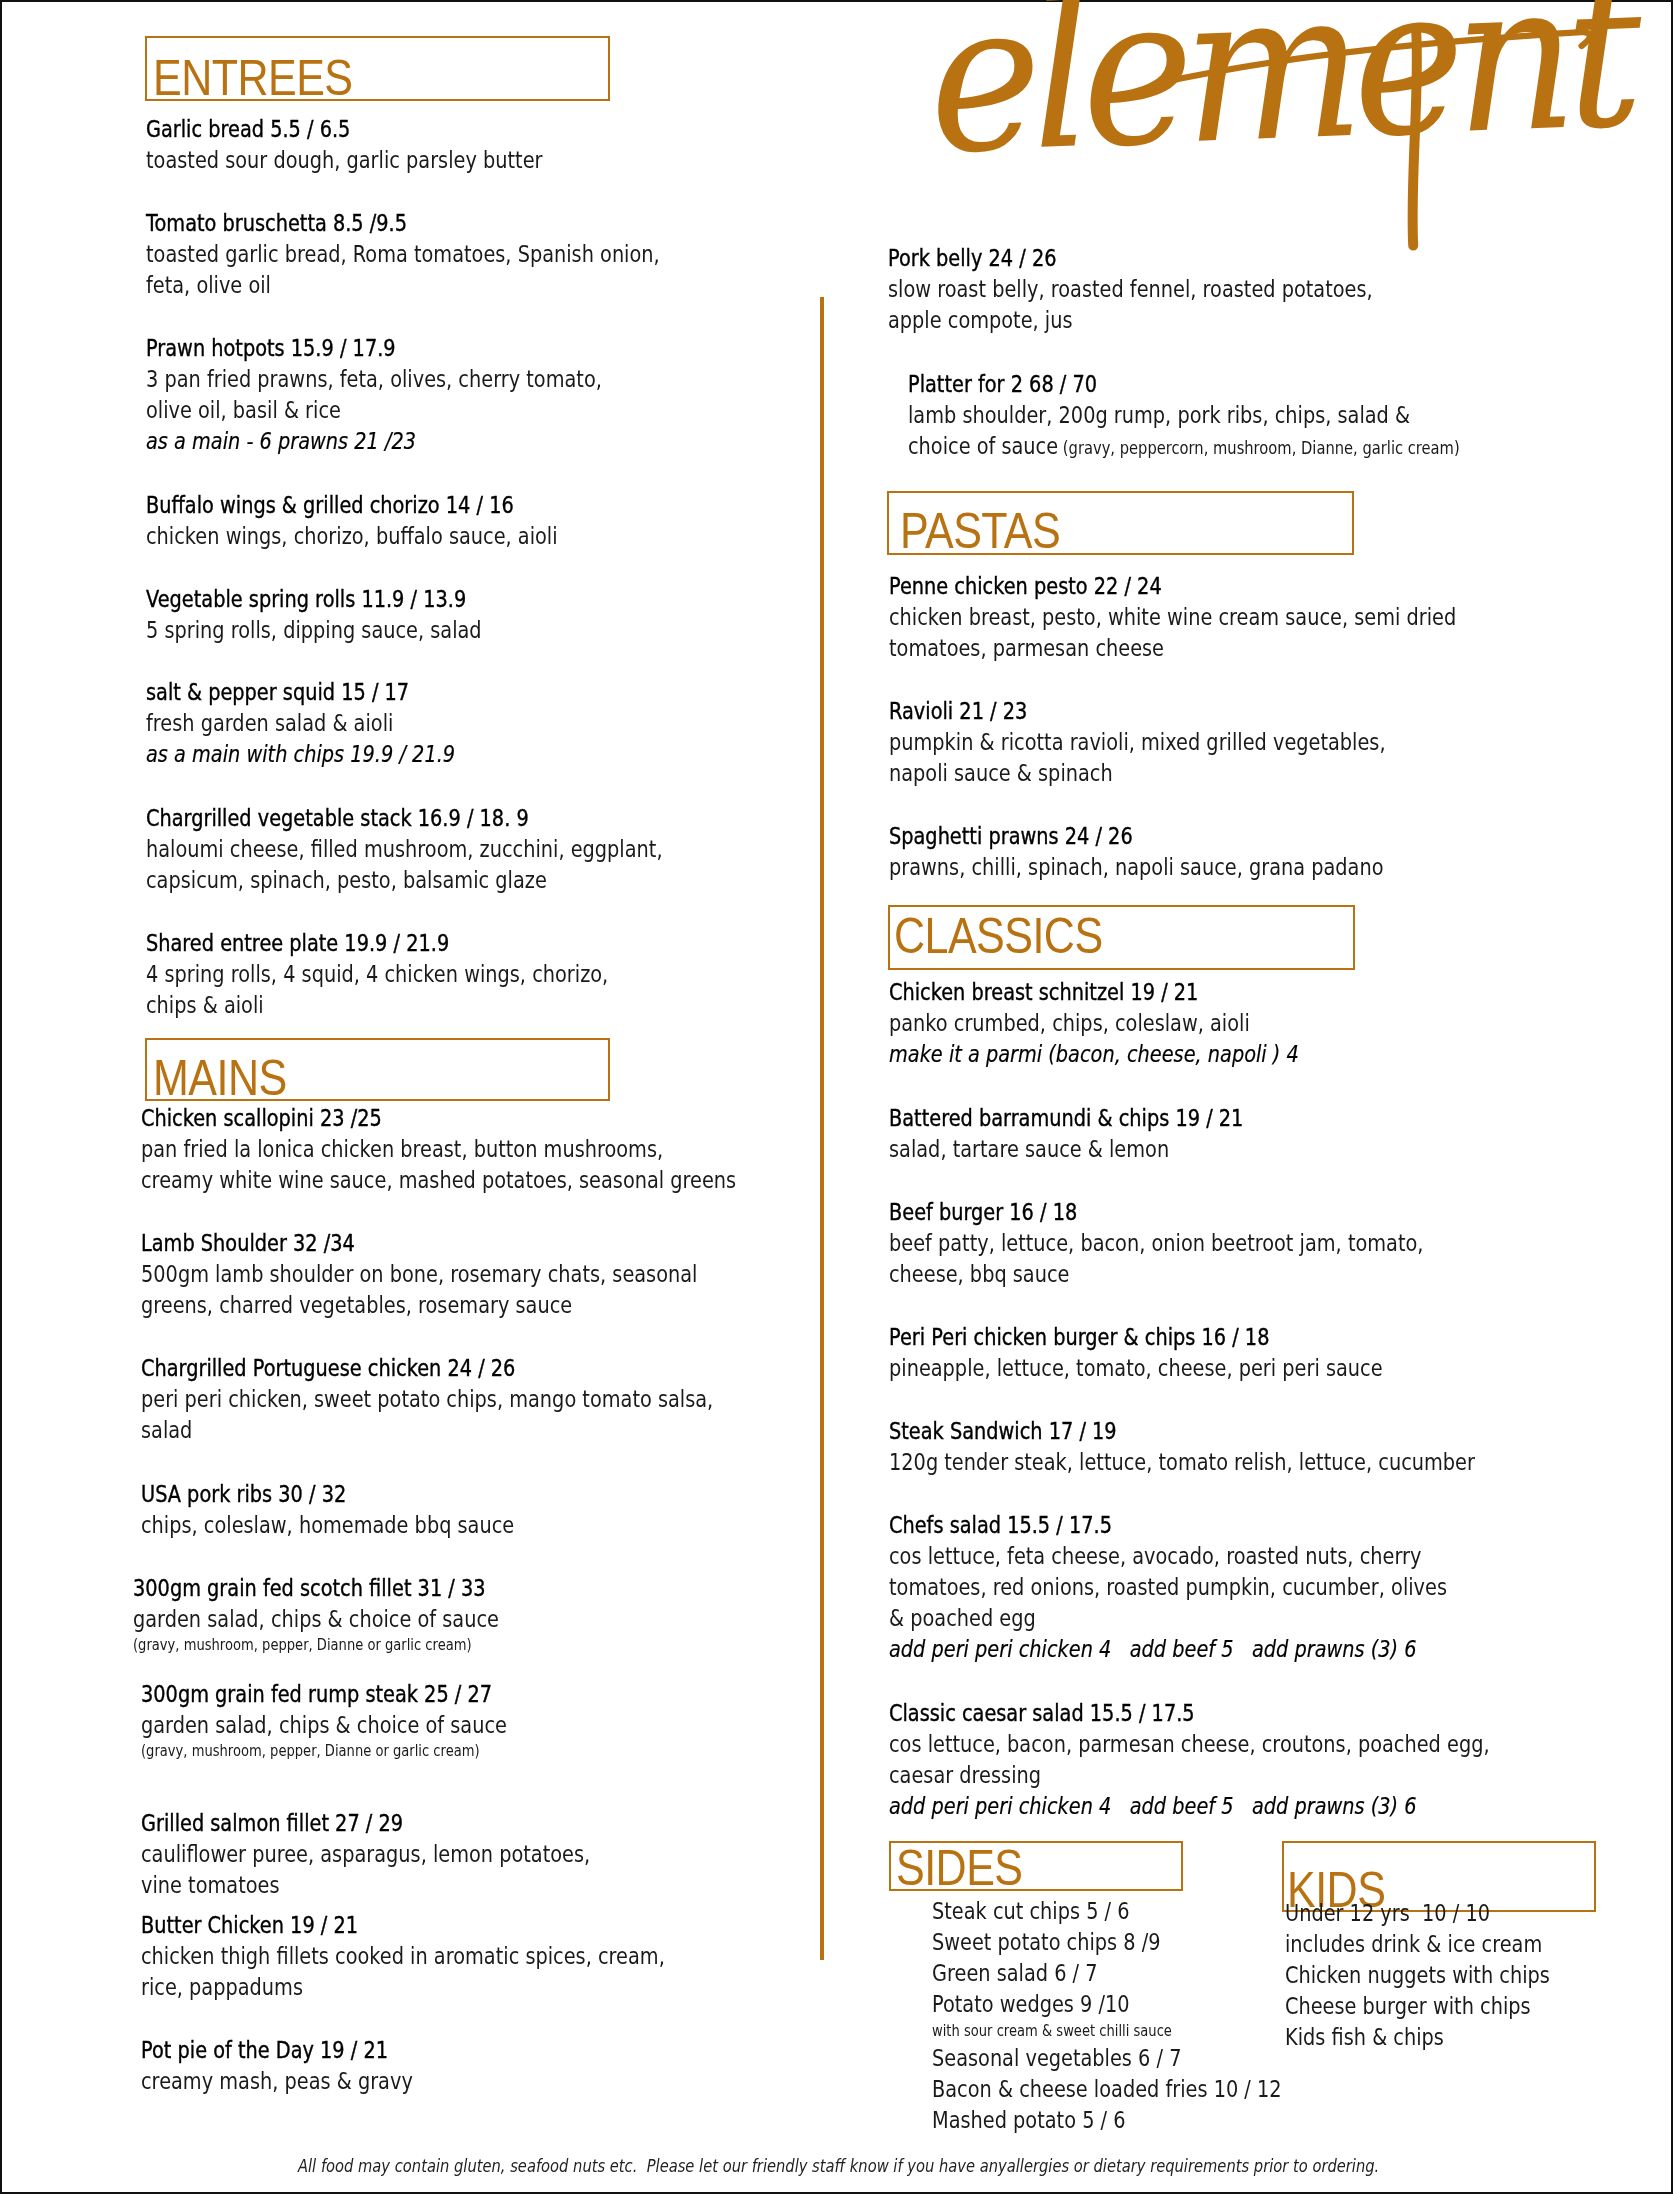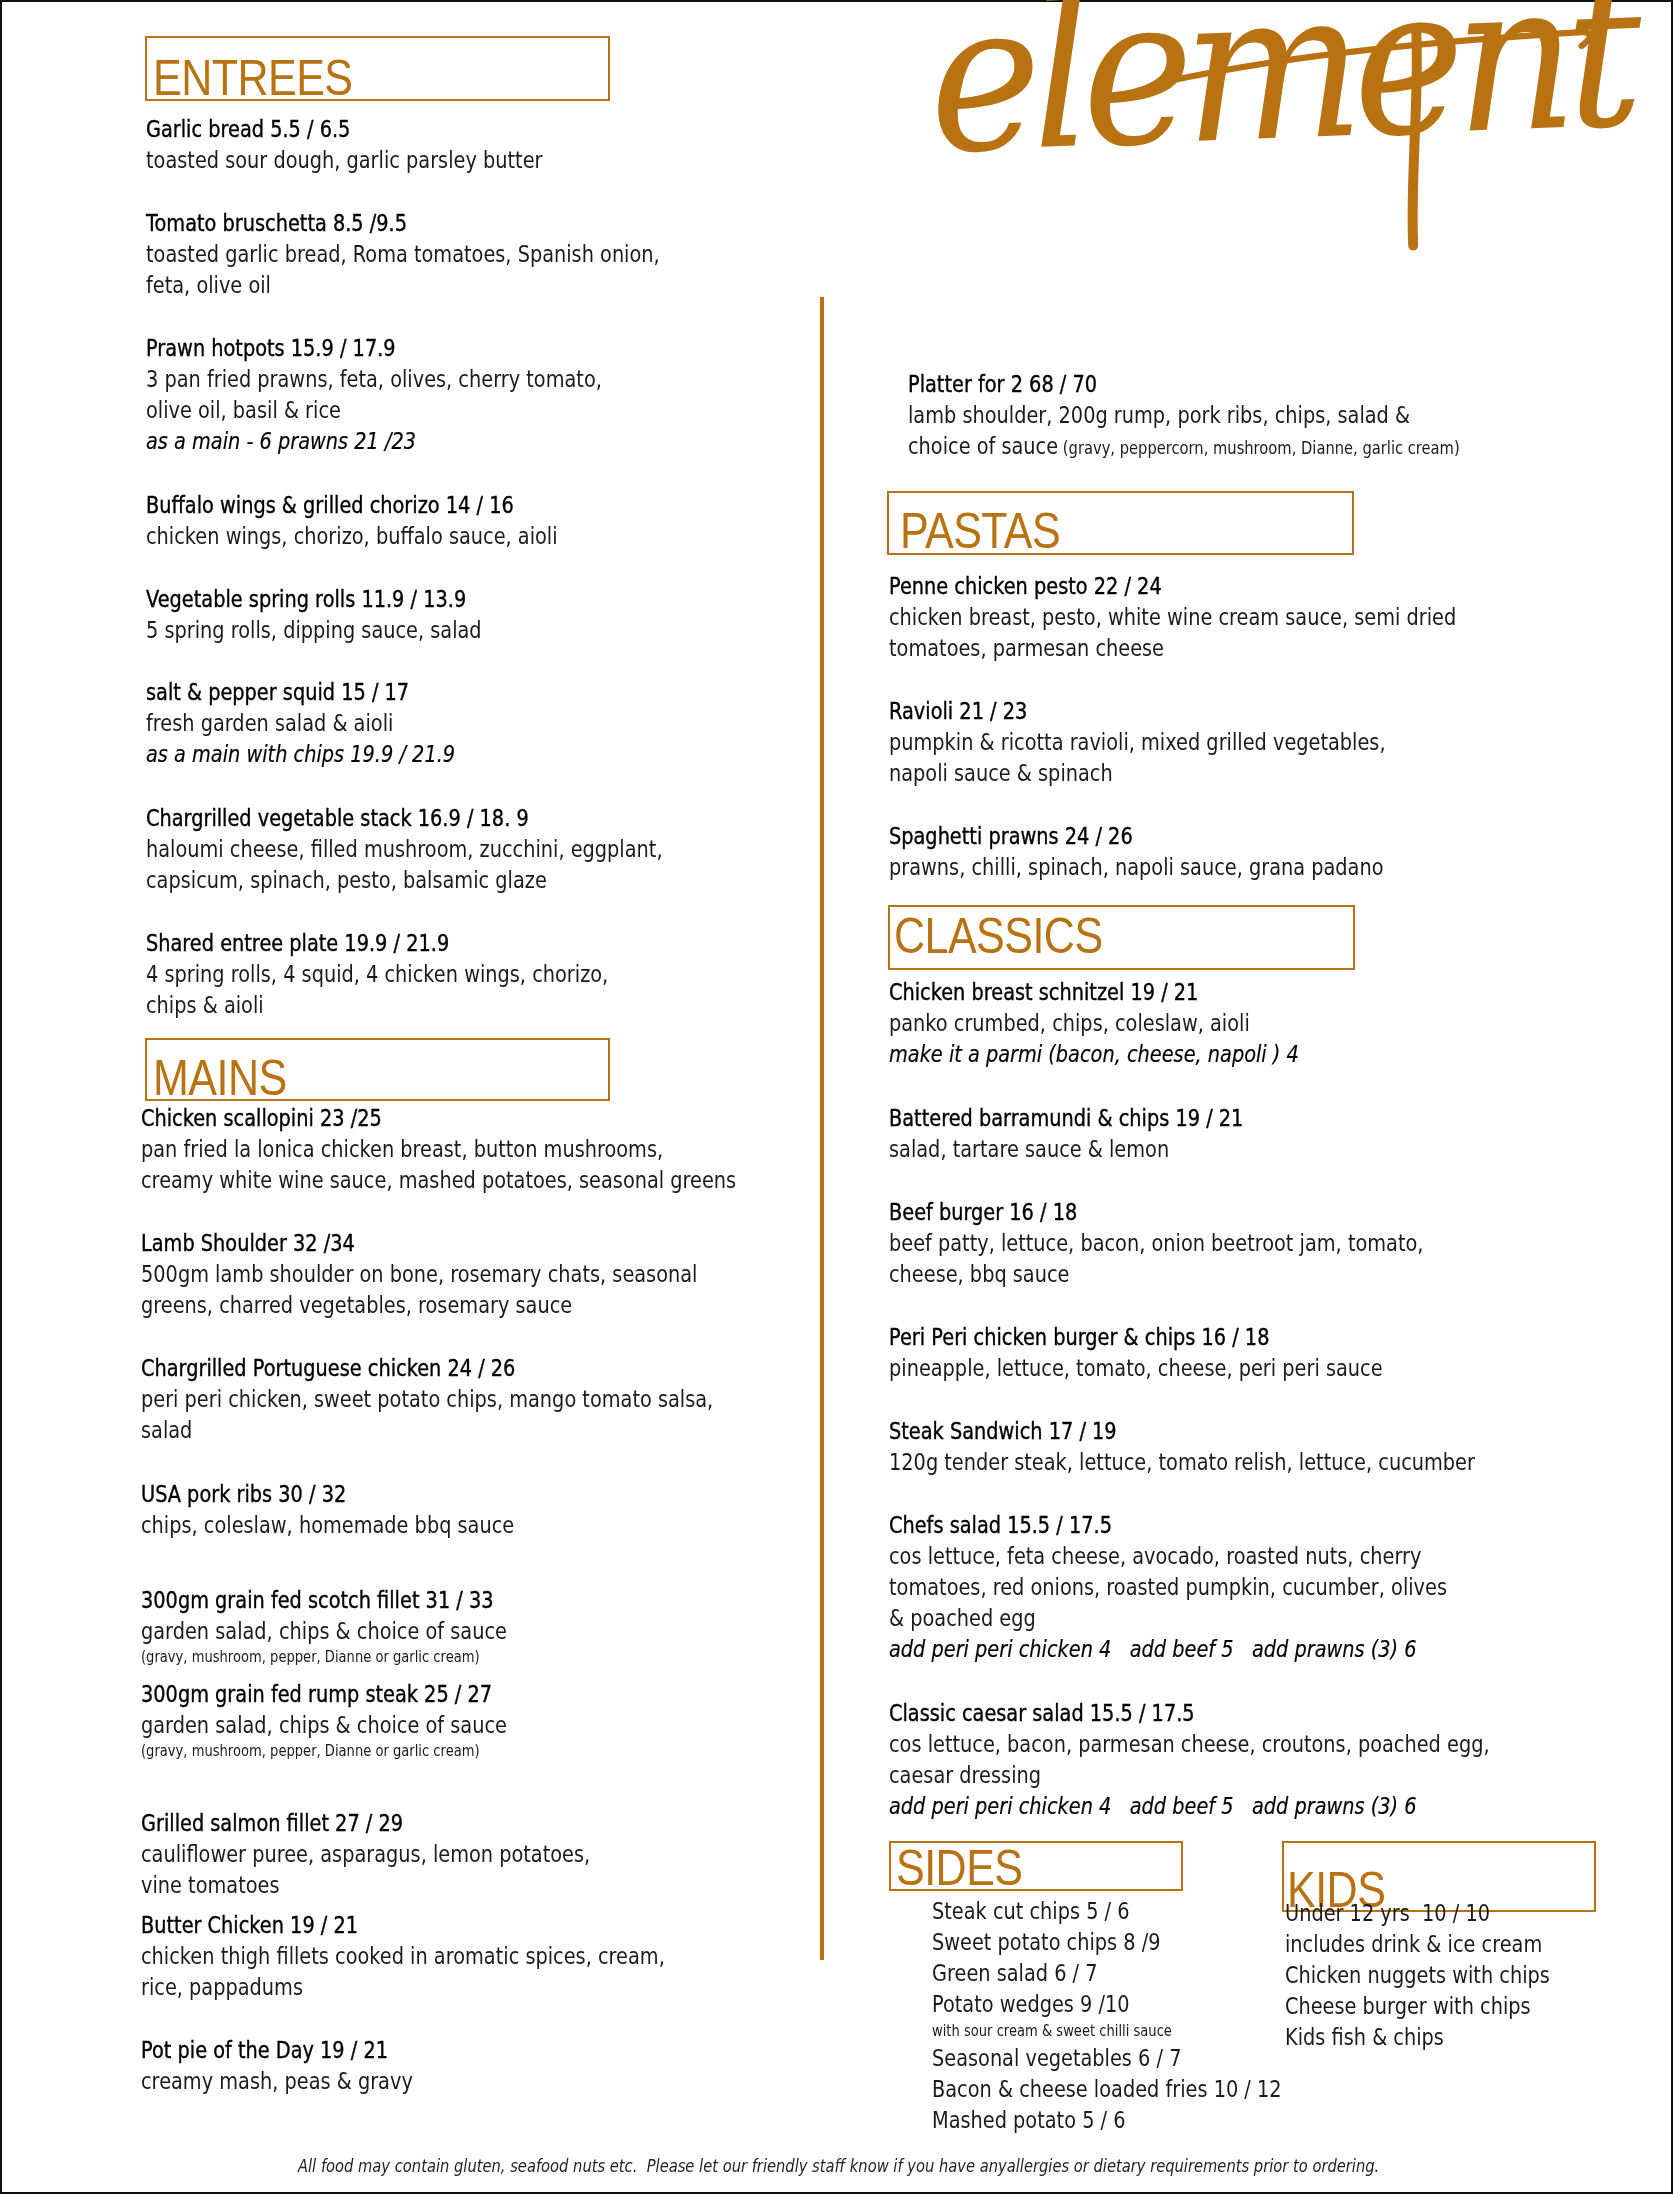--- a/index.html
+++ b/index.html
@@ -124,21 +124,21 @@
   </div>
   <div class="item" style="left:139px; top:1351px;">
     <span class="line title">Chargrilled Portuguese chicken 24 / 26</span>
     <span class="line desc">peri peri chicken, sweet potato chips, mango tomato salsa,</span>
     <span class="line desc">salad</span>
   </div>
   <div class="item" style="left:139px; top:1477px;">
     <span class="line title">USA pork ribs 30 / 32</span>
     <span class="line desc">chips, coleslaw, homemade bbq sauce</span>
   </div>
-  <div class="item" style="left:139px; top:1571px;margin-top:12px;">
+  <div class="item" style="left:131px; top:1571px;">
     <span class="line title">300gm grain fed scotch fillet 31 / 33</span>
     <span class="line desc">garden salad, chips &amp; choice of sauce</span>
     <span class="line desc small">(gravy, mushroom, pepper, Dianne or garlic cream)</span>
   </div>
   <div class="item" style="left:139px; top:1677px;">
     <span class="line title">300gm grain fed rump steak 25 / 27</span>
     <span class="line desc">garden salad, chips &amp; choice of sauce</span>
     <span class="line desc small">(gravy, mushroom, pepper, Dianne or garlic cream)</span>
   </div>
   <div class="item" style="left:139px; top:1783px;margin-top:23px;">
@@ -149,20 +149,25 @@
   <div class="item" style="left:139px; top:1908px;">
     <span class="line title">Butter Chicken 19 / 21</span>
     <span class="line desc">chicken thigh fillets cooked in aromatic spices, cream,</span>
     <span class="line desc">rice, pappadums</span>
   </div>
   <div class="item" style="left:139px; top:2033px;">
     <span class="line title">Pot pie of the Day  19 / 21</span>
     <span class="line desc">creamy mash, peas &amp; gravy</span>
   </div>
 
+  <div class="item" style="left:886px; top:241px;">
+    <span class="line title">Pork belly 24 / 26</span>
+    <span class="line desc">slow roast belly, roasted fennel, roasted potatoes,</span>
+    <span class="line desc">apple compote, jus</span>
+  </div>
   <div class="item" style="left:906px; top:367px;">
     <span class="line title">Platter for 2 68 / 70</span>
     <span class="line desc">lamb shoulder, 200g rump, pork ribs, chips, salad &amp;</span>
     <span class="line desc"><span>choice of sauce</span><span class="inline-small"> (gravy, peppercorn, mushroom, Dianne, garlic cream)</span></span>
   </div>
 
   <div class="heading-box" style="left:885px; top:489px; width:467px; height:64px;">
     <div class="heading-text" style="left:11.2px; bottom:-2.5px;">PASTAS</div>
   </div>
   <div class="item" style="left:887px; top:569px;">

